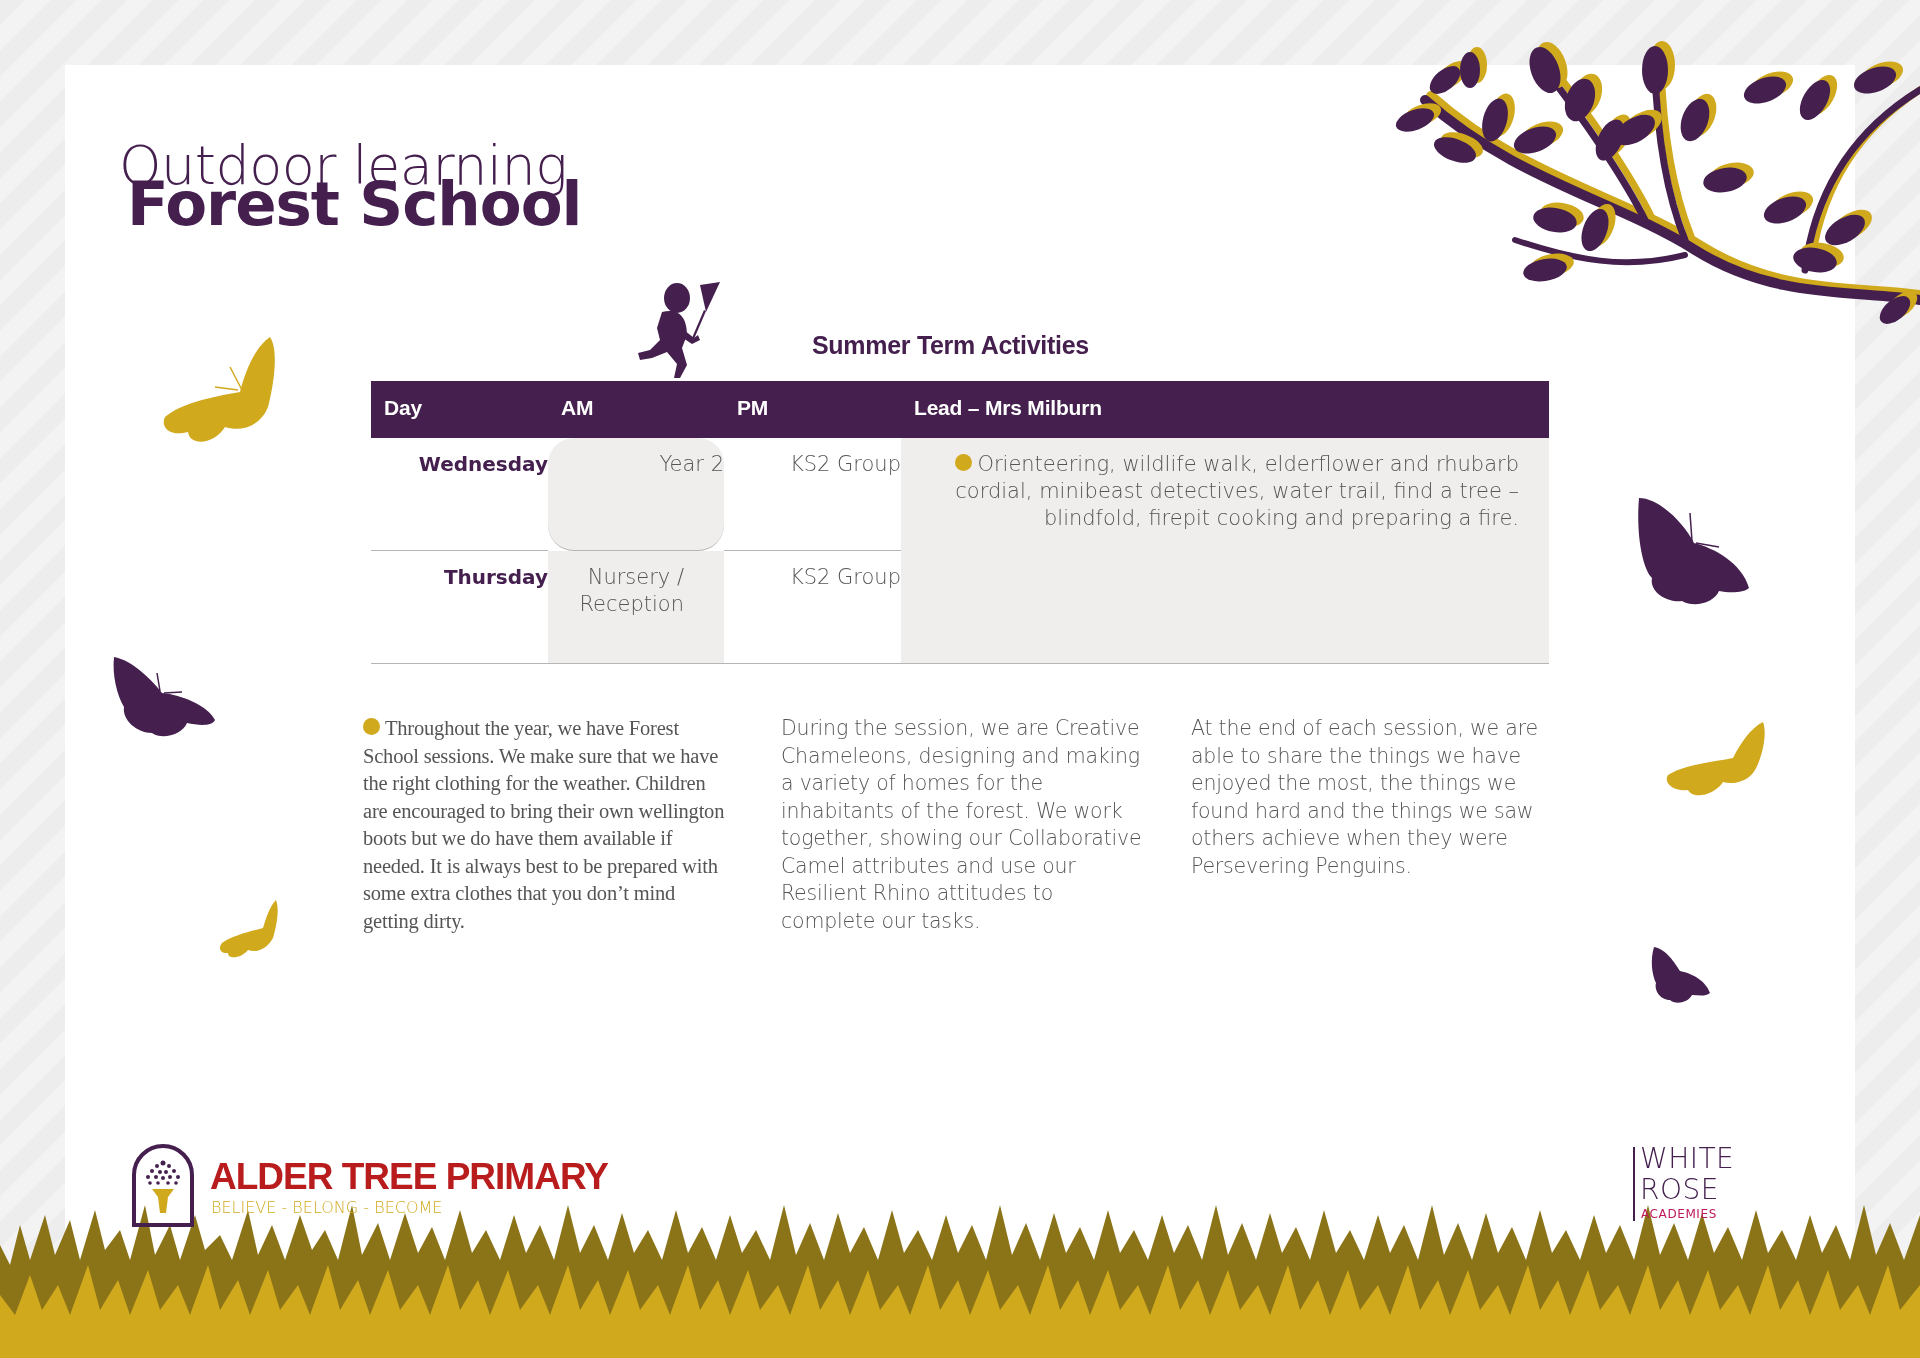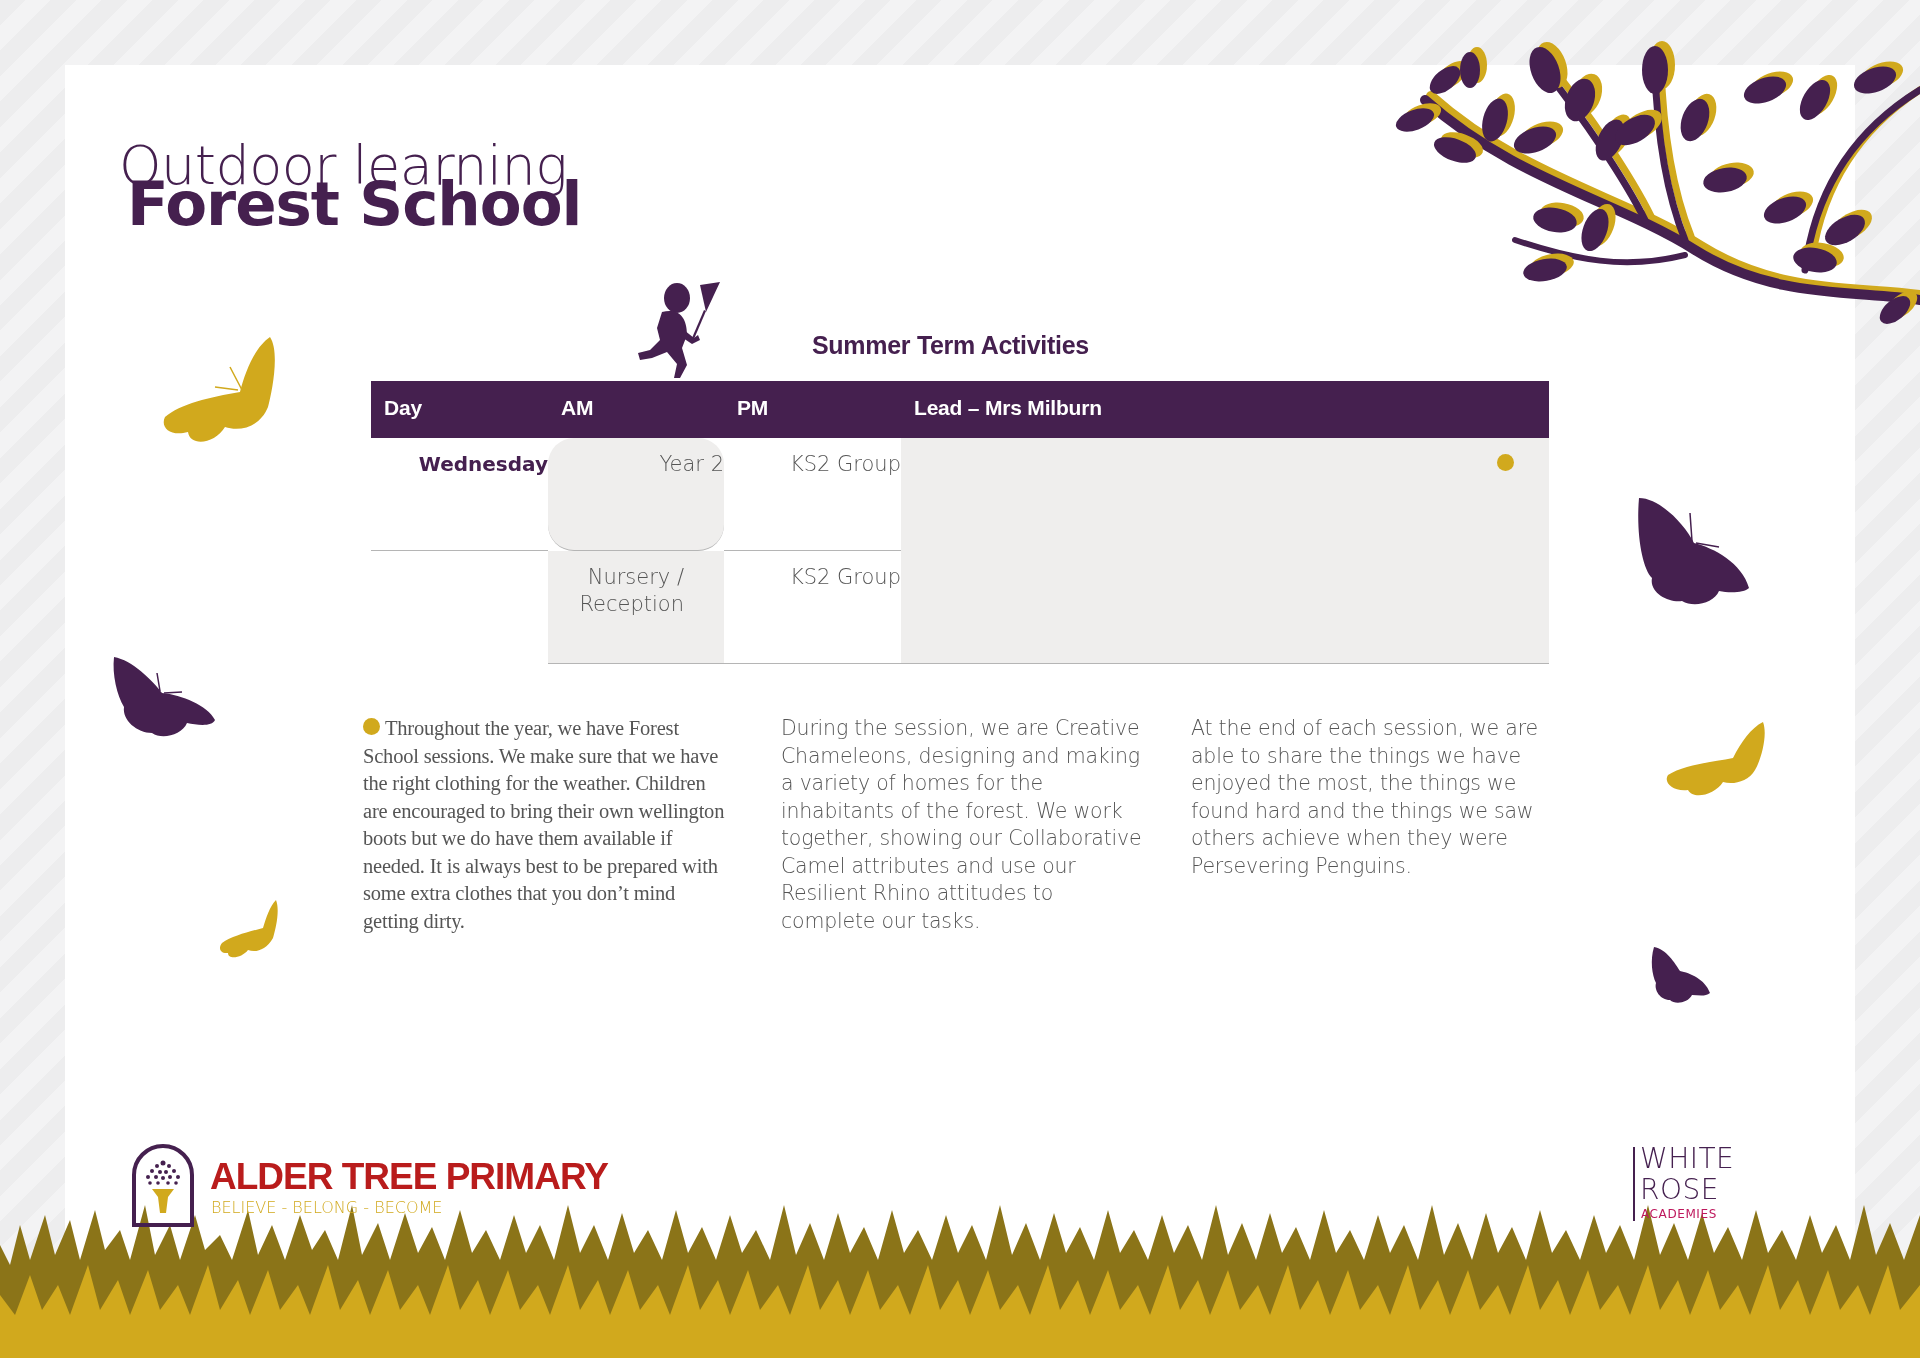--- a/index.html
+++ b/index.html
@@ -231,22 +231,23 @@
     <div>Day</div>
     <div>AM</div>
     <div>PM</div>
     <div>Lead – Mrs Milburn</div>
   </div>
   <div class="t-body">
     <div class="cell day row1" style="grid-column:1; grid-row:1;">Wednesday</div>
     <div class="cell shade row1" style="grid-column:2; grid-row:1;border-radius:26px;">Year 2</div>
     <div class="cell row1" style="grid-column:3; grid-row:1;">KS2 Group</div>
     <div class="cell activities">
-      <span class="bullet"></span>
+      <span class="bullet"></span><span>Orienteering, wildlife walk, elderflower and rhubarb cordial, minibeast detectives, water trail, find a tree – blindfold, firepit cooking and preparing a fire.</span>
     </div>
+    <div class="cell day row2" style="grid-column:1; grid-row:2;">Thursday</div>
     <div class="cell shade row2" style="grid-column:2; grid-row:2; padding-right:40px;">Nursery / Reception</div>
     <div class="cell row2" style="grid-column:3; grid-row:2;">KS2 Group</div>
   </div>
 </div>
 
 <div class="col col1">
   <span class="bullet"></span><span>Throughout the year, we have Forest School sessions. We make sure that we have the right clothing for the weather. Children are encouraged to bring their own wellington boots but we do have them available if needed. It is always best to be prepared with some extra clothes that you don’t mind getting dirty.</span>
 </div>
 <div class="col col2">During the session, we are Creative Chameleons, designing and making a variety of homes for the inhabitants of the forest. We work together, showing our Collaborative Camel attributes and use our Resilient Rhino attitudes to complete our tasks.</div>
 <div class="col col3">At the end of each session, we are able to share the things we have enjoyed the most, the things we found hard and the things we saw others achieve when they were Persevering Penguins.</div>

